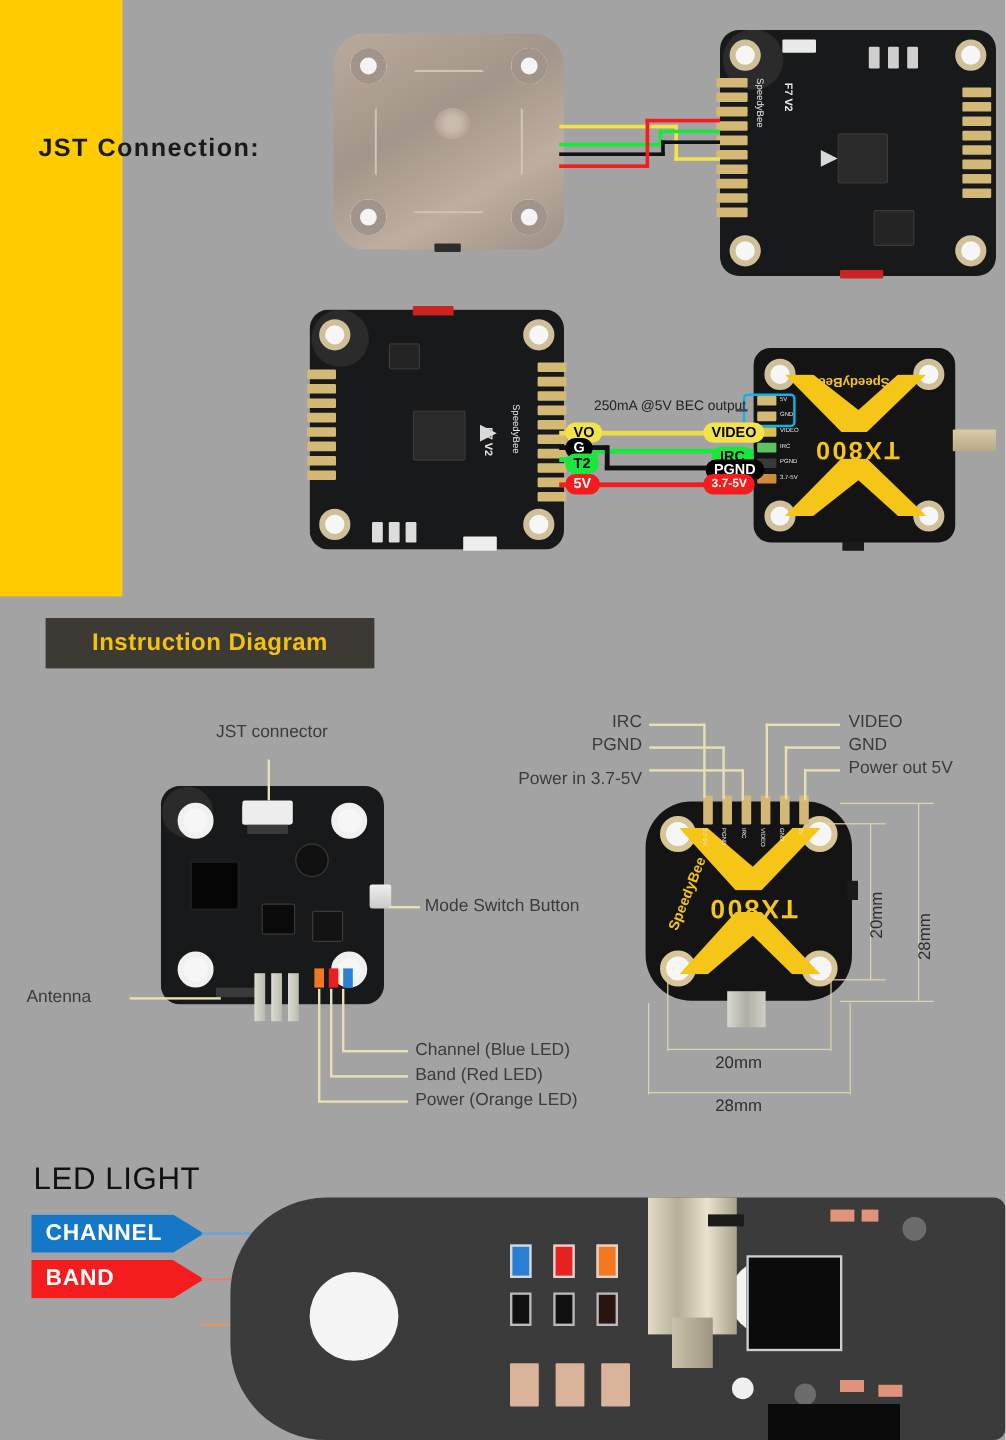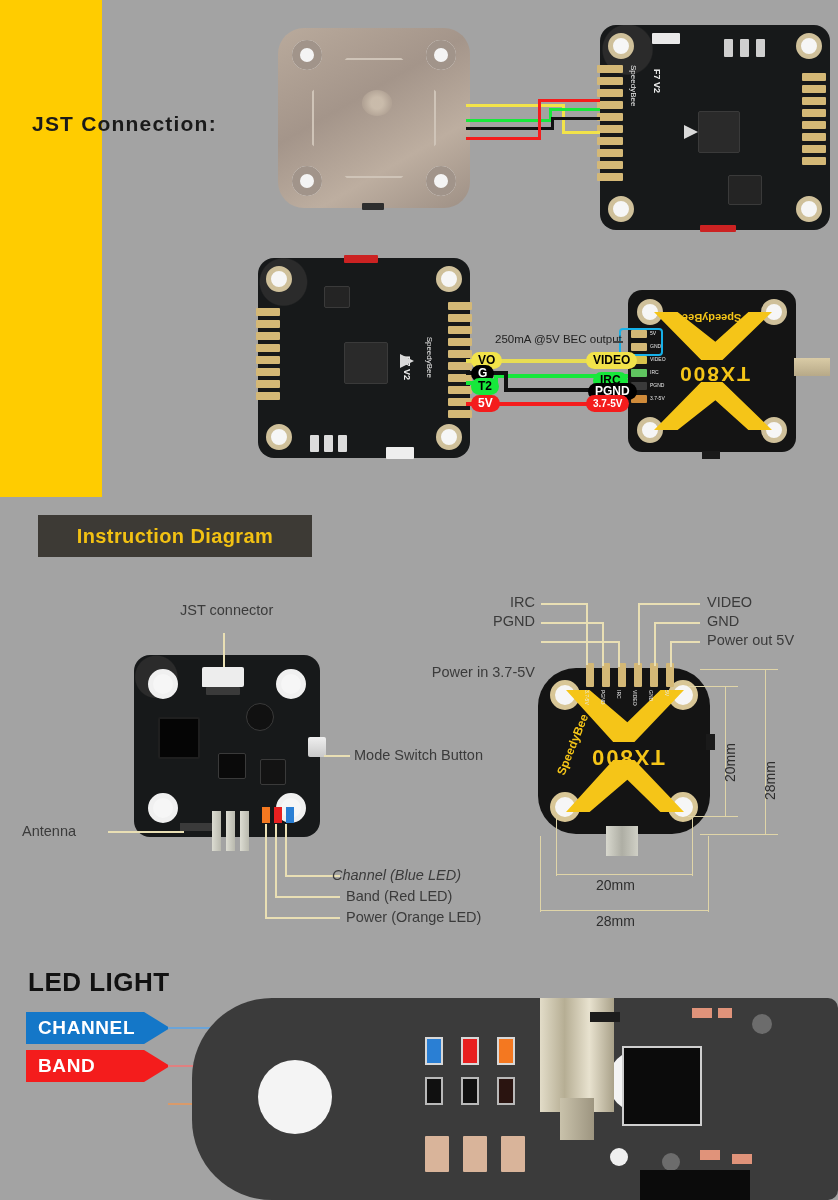--- a/index.html
+++ b/index.html
@@ -162,21 +162,21 @@
   }
   .dimtext.vert {
     transform: rotate(-90deg);
     transform-origin: left top;
   }
 
   
   .led-title {
     position: absolute;
     font-size: 26px;
-    font-weight: bold;
+    font-weight: normal;
     color: #111;
     letter-spacing: .5px;
     text-align: center;
   }
   .led-flag {
     position: absolute;
     height: 32px;
     display: flex;
     align-items: center;
     color: #fff;
@@ -433,21 +433,21 @@
   <div class="anno" style="left:180px;top:602px;">JST connector</div>
 
   <div class="leader h" style="left:324px;top:755px;width:26px;"></div>
   <div class="anno" style="left:354px;top:747px;">Mode Switch Button</div>
 
   <div class="leader h" style="left:108px;top:831px;width:76px;"></div>
   <div class="anno" style="left:22px;top:823px;">Antenna</div>
 
   <div class="leader v" style="left:285px;top:824px;height:52px;"></div>
   <div class="leader h" style="left:285px;top:875px;width:55px;"></div>
-  <div class="anno" style="left:332px;top:867px;font-style:italic;">Channel (Blue LED)</div>
+  <div class="anno" style="left:346px;top:867px;">Channel (Blue LED)</div>
 
   <div class="leader v" style="left:275px;top:824px;height:73px;"></div>
   <div class="leader h" style="left:275px;top:896px;width:65px;"></div>
   <div class="anno" style="left:346px;top:888px;">Band (Red LED)</div>
 
   <div class="leader v" style="left:265px;top:824px;height:94px;"></div>
   <div class="leader h" style="left:265px;top:917px;width:75px;"></div>
   <div class="anno" style="left:346px;top:909px;">Power (Orange LED)</div>
 
   <div class="vtx" style="left:538px;top:668px;width:172px;height:166px;border-radius:38px;">
@@ -487,21 +487,21 @@
   <div class="leader v" style="left:586px;top:603px;height:62px;"></div>
   <div class="leader h" style="left:541px;top:603px;width:46px;"></div>
   <div class="anno r" style="left:430px;top:594px;width:105px;">IRC</div>
 
   <div class="leader v" style="left:602px;top:622px;height:44px;"></div>
   <div class="leader h" style="left:541px;top:622px;width:62px;"></div>
   <div class="anno r" style="left:430px;top:613px;width:105px;">PGND</div>
 
   <div class="leader v" style="left:618px;top:641px;height:26px;"></div>
   <div class="leader h" style="left:541px;top:641px;width:78px;"></div>
-  <div class="anno r" style="left:416px;top:664px;width:119px;">Power in 3.7-5V</div>
+  <div class="anno r" style="left:416px;top:641px;width:119px;">Power in 3.7-5V</div>
 
   <div class="leader v" style="left:638px;top:603px;height:62px;"></div>
   <div class="leader h" style="left:638px;top:603px;width:62px;"></div>
   <div class="anno" style="left:707px;top:594px;">VIDEO</div>
 
   <div class="leader v" style="left:654px;top:622px;height:44px;"></div>
   <div class="leader h" style="left:654px;top:622px;width:46px;"></div>
   <div class="anno" style="left:707px;top:613px;">GND</div>
 
   <div class="leader v" style="left:670px;top:641px;height:26px;"></div>

